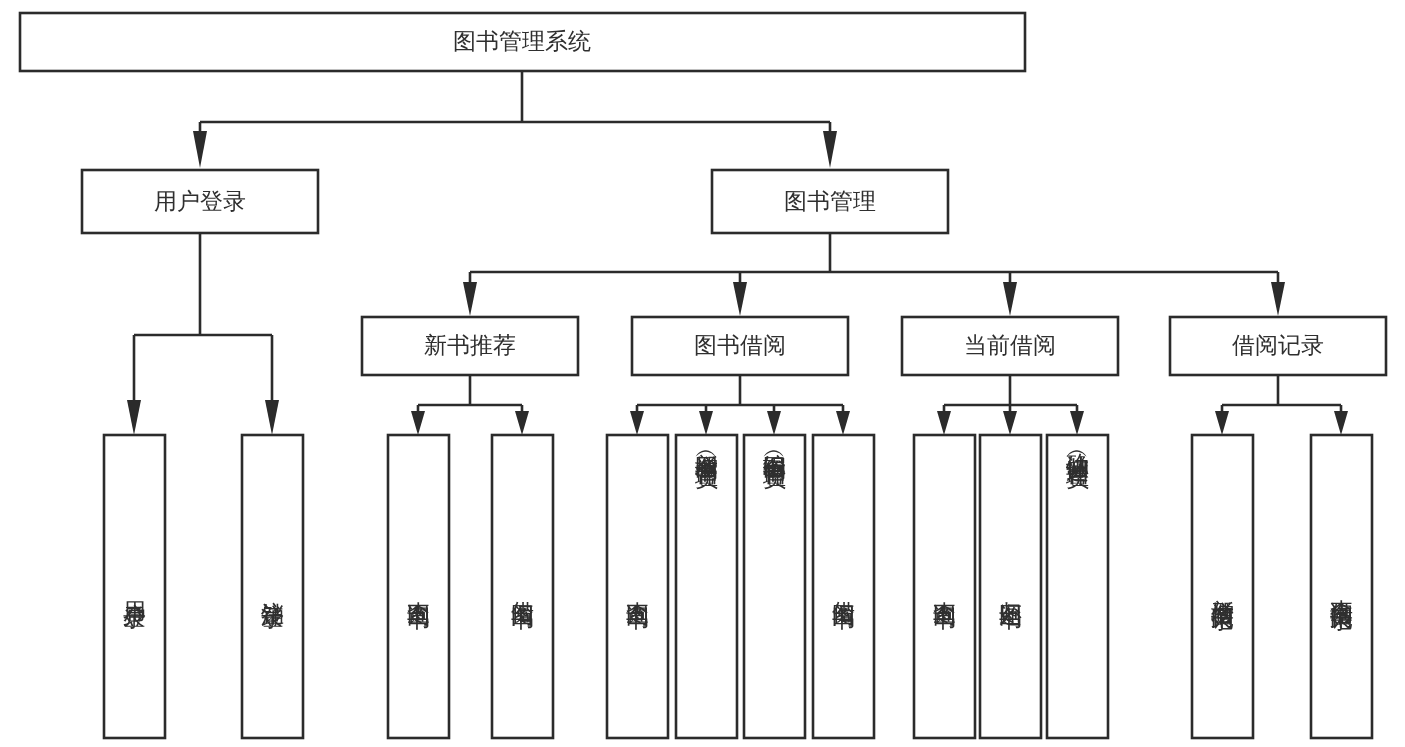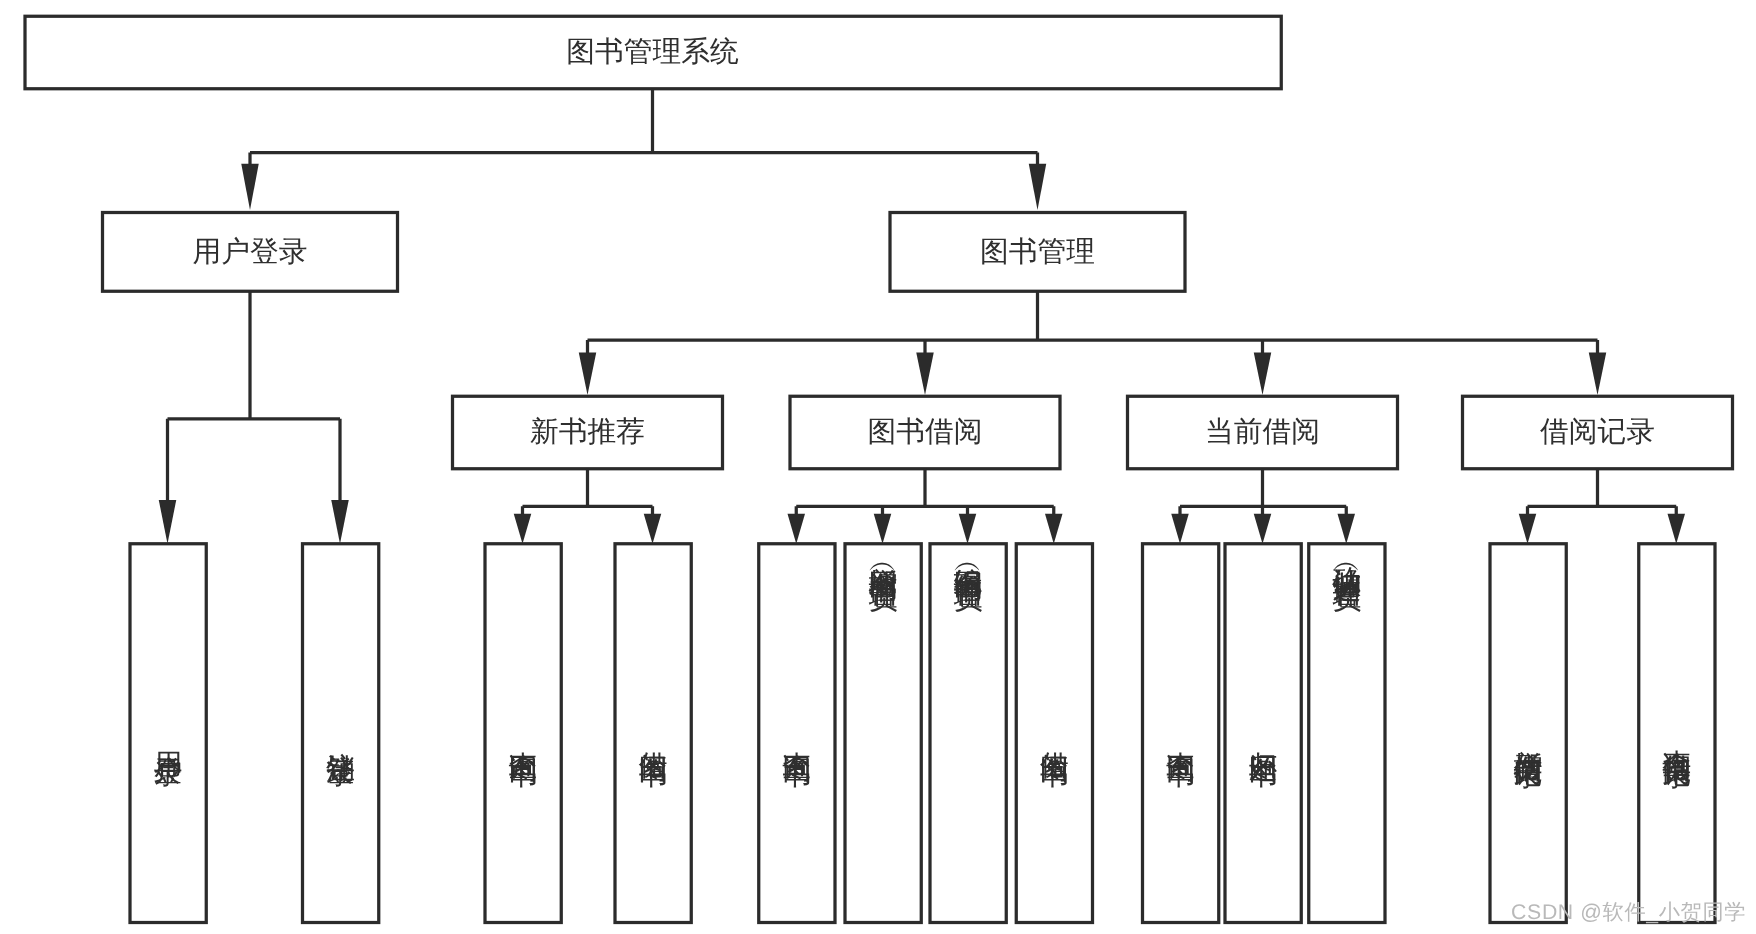--- a/index.html
+++ b/index.html
@@ -251,14 +251,13 @@
     <span class="leaf-label">确认归还（管理员）</span>
   </div>
 
   <div class="leaf-label-wrap" style="left:1192px; top:435px; width:61px; height:303px;">
     <span class="leaf-label">新增借阅记录</span>
   </div>
   <div class="leaf-label-wrap" style="left:1311px; top:435px; width:61px; height:303px;">
     <span class="leaf-label">查询借阅记录</span>
   </div>
 
-  <div class="watermark">CSDN @软件_小贺同学</div>
 </div>
 
 </body></html>

